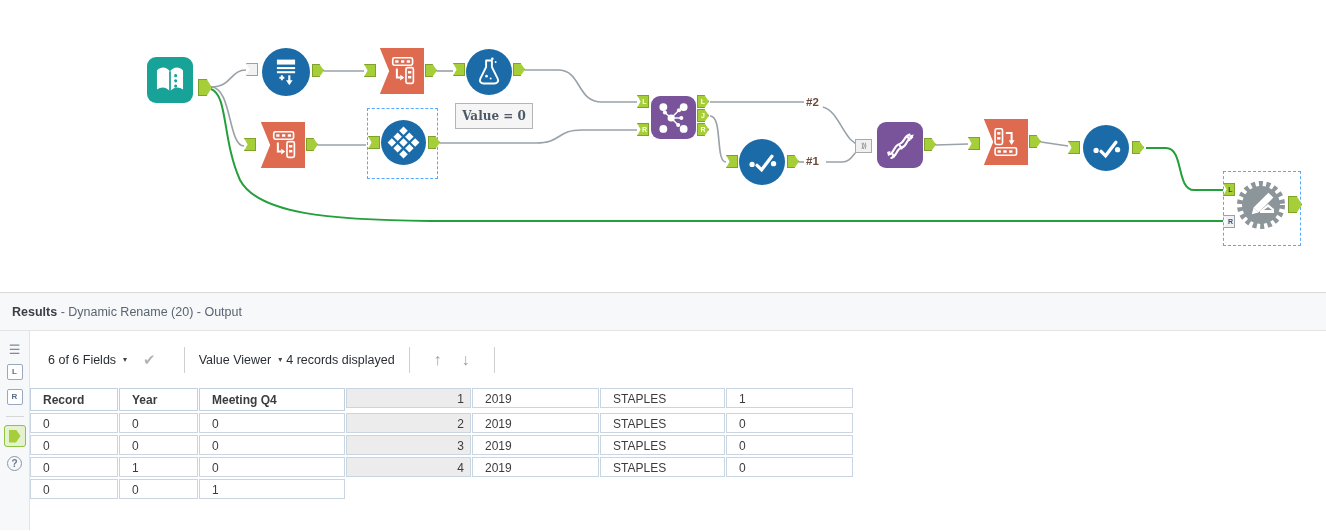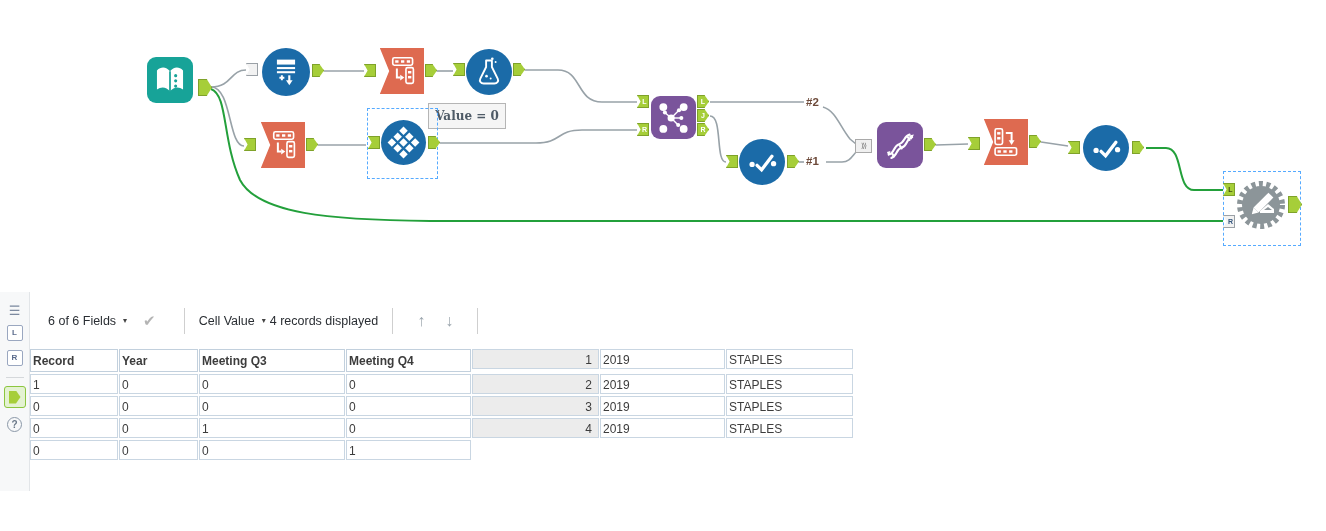--- a/index.html
+++ b/index.html
@@ -29,21 +29,21 @@
     box-shadow:inset 0 0 0 1px var(--c-anchor_border);}
   .anch.white{background:#f2f2f2; box-shadow:inset 0 0 0 1px #9aa0a6;}
   .anch.big{width:14px; height:17px;}
   .anch span{position:absolute; left:0; right:0; top:0; bottom:0; font-size:7px;
     font-weight:bold; color:#fff; text-align:center; line-height:13px;}
   .anch.in span{padding-left:3px;}
   .anch .dk{color:#3f4d12;} .anch .bl{color:#33557d;}
 
   .sel-box{position:absolute; border:1px dashed var(--c-selection_blue);}
 
-  .annotation{position:absolute; left:428px; top:103px; width:78px; height:26px;
+  .annotation{position:absolute; left:455px; top:103px; width:78px; height:26px;
     background:#f5f5f5; border:1px solid #b5b5b5; color:#4e5a66;
     font-family:"DejaVu Serif", serif; font-weight:bold; font-size:12px;
     display:flex; align-items:center; justify-content:center;}
 
   .conn-label{position:absolute; font-size:11.5px; font-weight:bold; color:#6d4a3a;}
 
   .multi-marker{position:absolute; left:855px; top:139px; width:17px; height:14px;
     background:#f0f0f0; border:1px solid #a9a9a9; color:#6a6a6a; font-size:7px;
     letter-spacing:-1px; text-align:center; line-height:12px; overflow:hidden;}
 
@@ -76,21 +76,21 @@
   .caret{font-size:8px; color:#444; margin-left:7px;}
   .tb-check{color:#b4b4b4; font-size:15px; margin:0 14px 0 16px;}
   .tb-sep{width:1px; height:26px; background:#cfcfcf; margin:0 14px;}
   .tb-arrow{color:#9aa4ac; font-size:16px; margin:0 10px;}
   .tb-records{margin-left:4px;}
 
   .grid{margin-left:0; display:grid;
     grid-template-columns:88px 79px 146px 125px 127px 125px 127px;
     column-gap:1px; row-gap:2px; width:818px;}
   .cell{border:1px solid var(--c-table_border); background:#fff; font-size:12px;
-    color:#3c3c3c; padding:2px 6px 2px 2px; height:20px; line-height:16px;
+    color:#3c3c3c; padding:2px 6px 2px 12px; height:20px; line-height:16px;
     white-space:nowrap; overflow:hidden;}
   .th{font-weight:bold; height:23px; line-height:19px; border-color:#c2d0dd;}
   .rec{background:var(--c-gutter_bg); text-align:right;}
 </style>
 </head>
 <body>
 
 <div class="canvas">
 
   <svg class="wires" viewBox="0 0 1326 292">
@@ -307,53 +307,56 @@
         <polygon points="14,28 20,24.5 20,31.5" fill="#fff"></polygon>
       </g>
       <path d="M26 34 L34 27 L40 32 L40 36 L26 36 Z" fill="#fff"></path>
       <path d="M30 33 L34 30 L38 33 Z" fill="#8C9599"></path>
     </svg>
   </div>
   <div class="anch out big" style="left:1288px; top:196px;"></div>
 </div>
 
 <div class="results">
+  <div class="res-header">
+    <b>Results</b>
+      <span> - Dynamic Rename (20) - Output</span>
+  </div>
   <div class="res-body">
     <div class="res-side">
       <div class="side-ic">☰</div>
       <div class="badge">L</div>
       <div class="badge">R</div>
       <div class="side-div"></div>
       <div class="out-ic-box">
           <div class="out-ic"></div>
         </div>
       <div class="help-ic">?</div>
     </div>
     <div class="res-content">
       <div class="toolbar">
         <div class="tb-item">
           <span>6 of 6 Fields</span>
           <span class="caret">▾</span>
         </div>
         <span class="tb-check">✔</span>
         <div class="tb-sep"></div>
         <div class="tb-item">
-          <span>Cell Value</span>
+          <span>Value Viewer</span>
           <span class="caret">▾</span>
         </div>
         <span class="tb-records">4 records displayed</span>
         <div class="tb-sep"></div>
         <span class="tb-arrow">↑</span>
         <span class="tb-arrow">↓</span>
         <div class="tb-sep"></div>
       </div>
       <div class="grid">
         <div class="cell th">Record</div>
         <div class="cell th">Year</div>
-        <div class="cell th">Meeting Q3</div>
         <div class="cell th">Meeting Q4</div>
 
         <div class="cell rec">1</div>
         <div class="cell">2019</div>
         <div class="cell">STAPLES</div>
         <div class="cell">1</div>
         <div class="cell">0</div>
         <div class="cell">0</div>
         <div class="cell">0</div>
 

